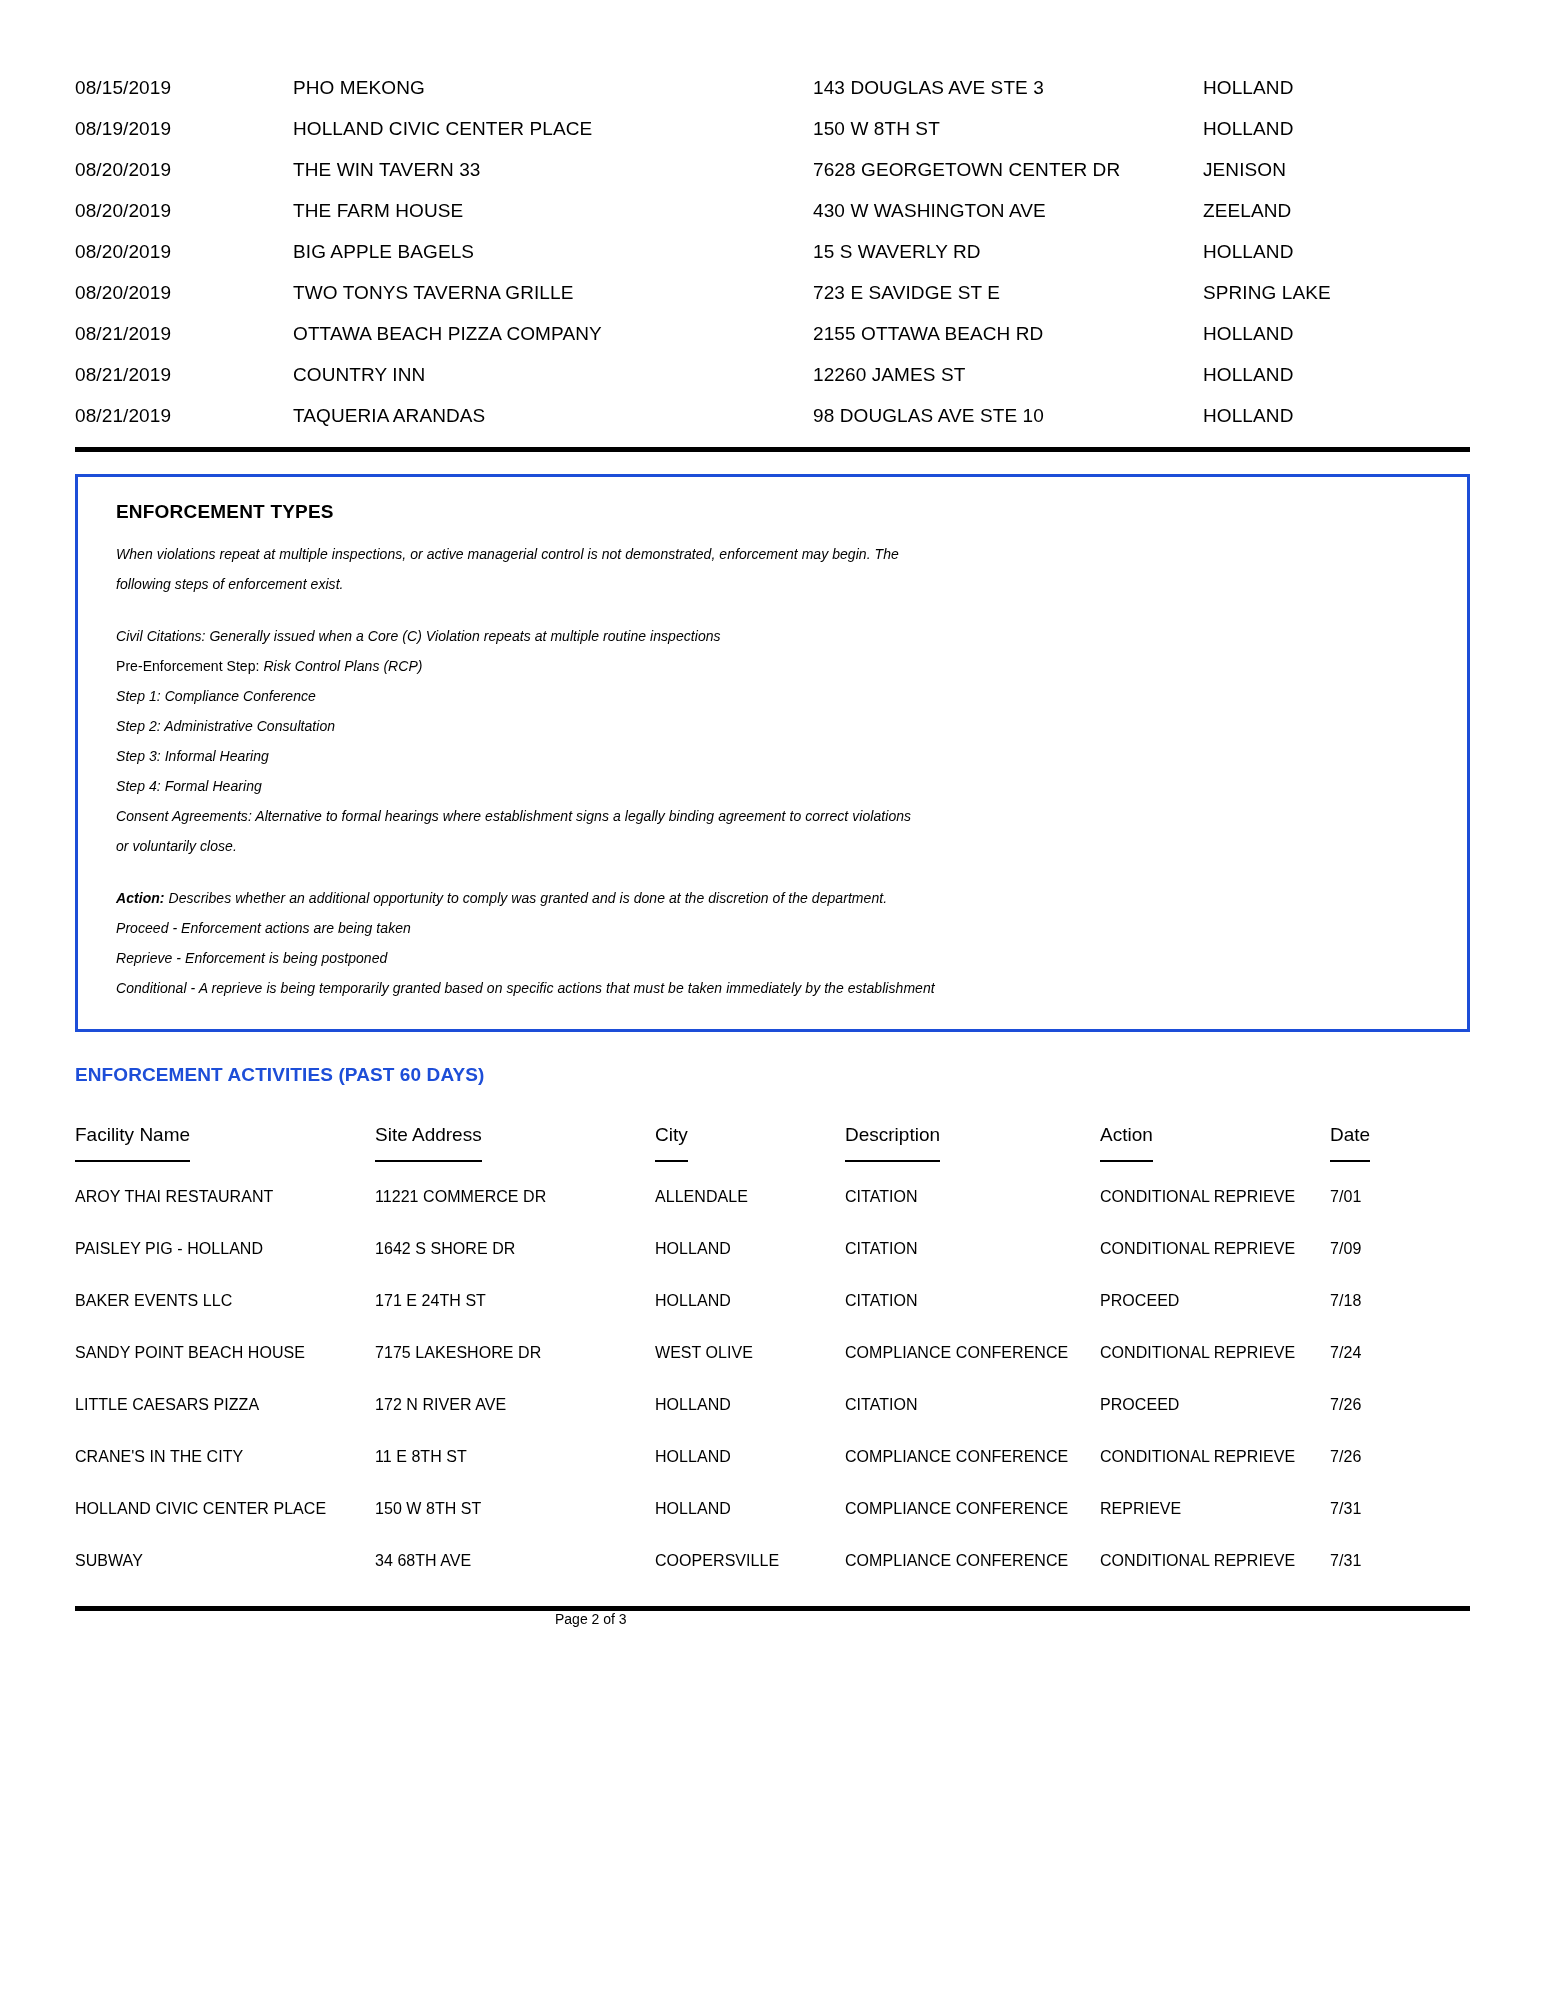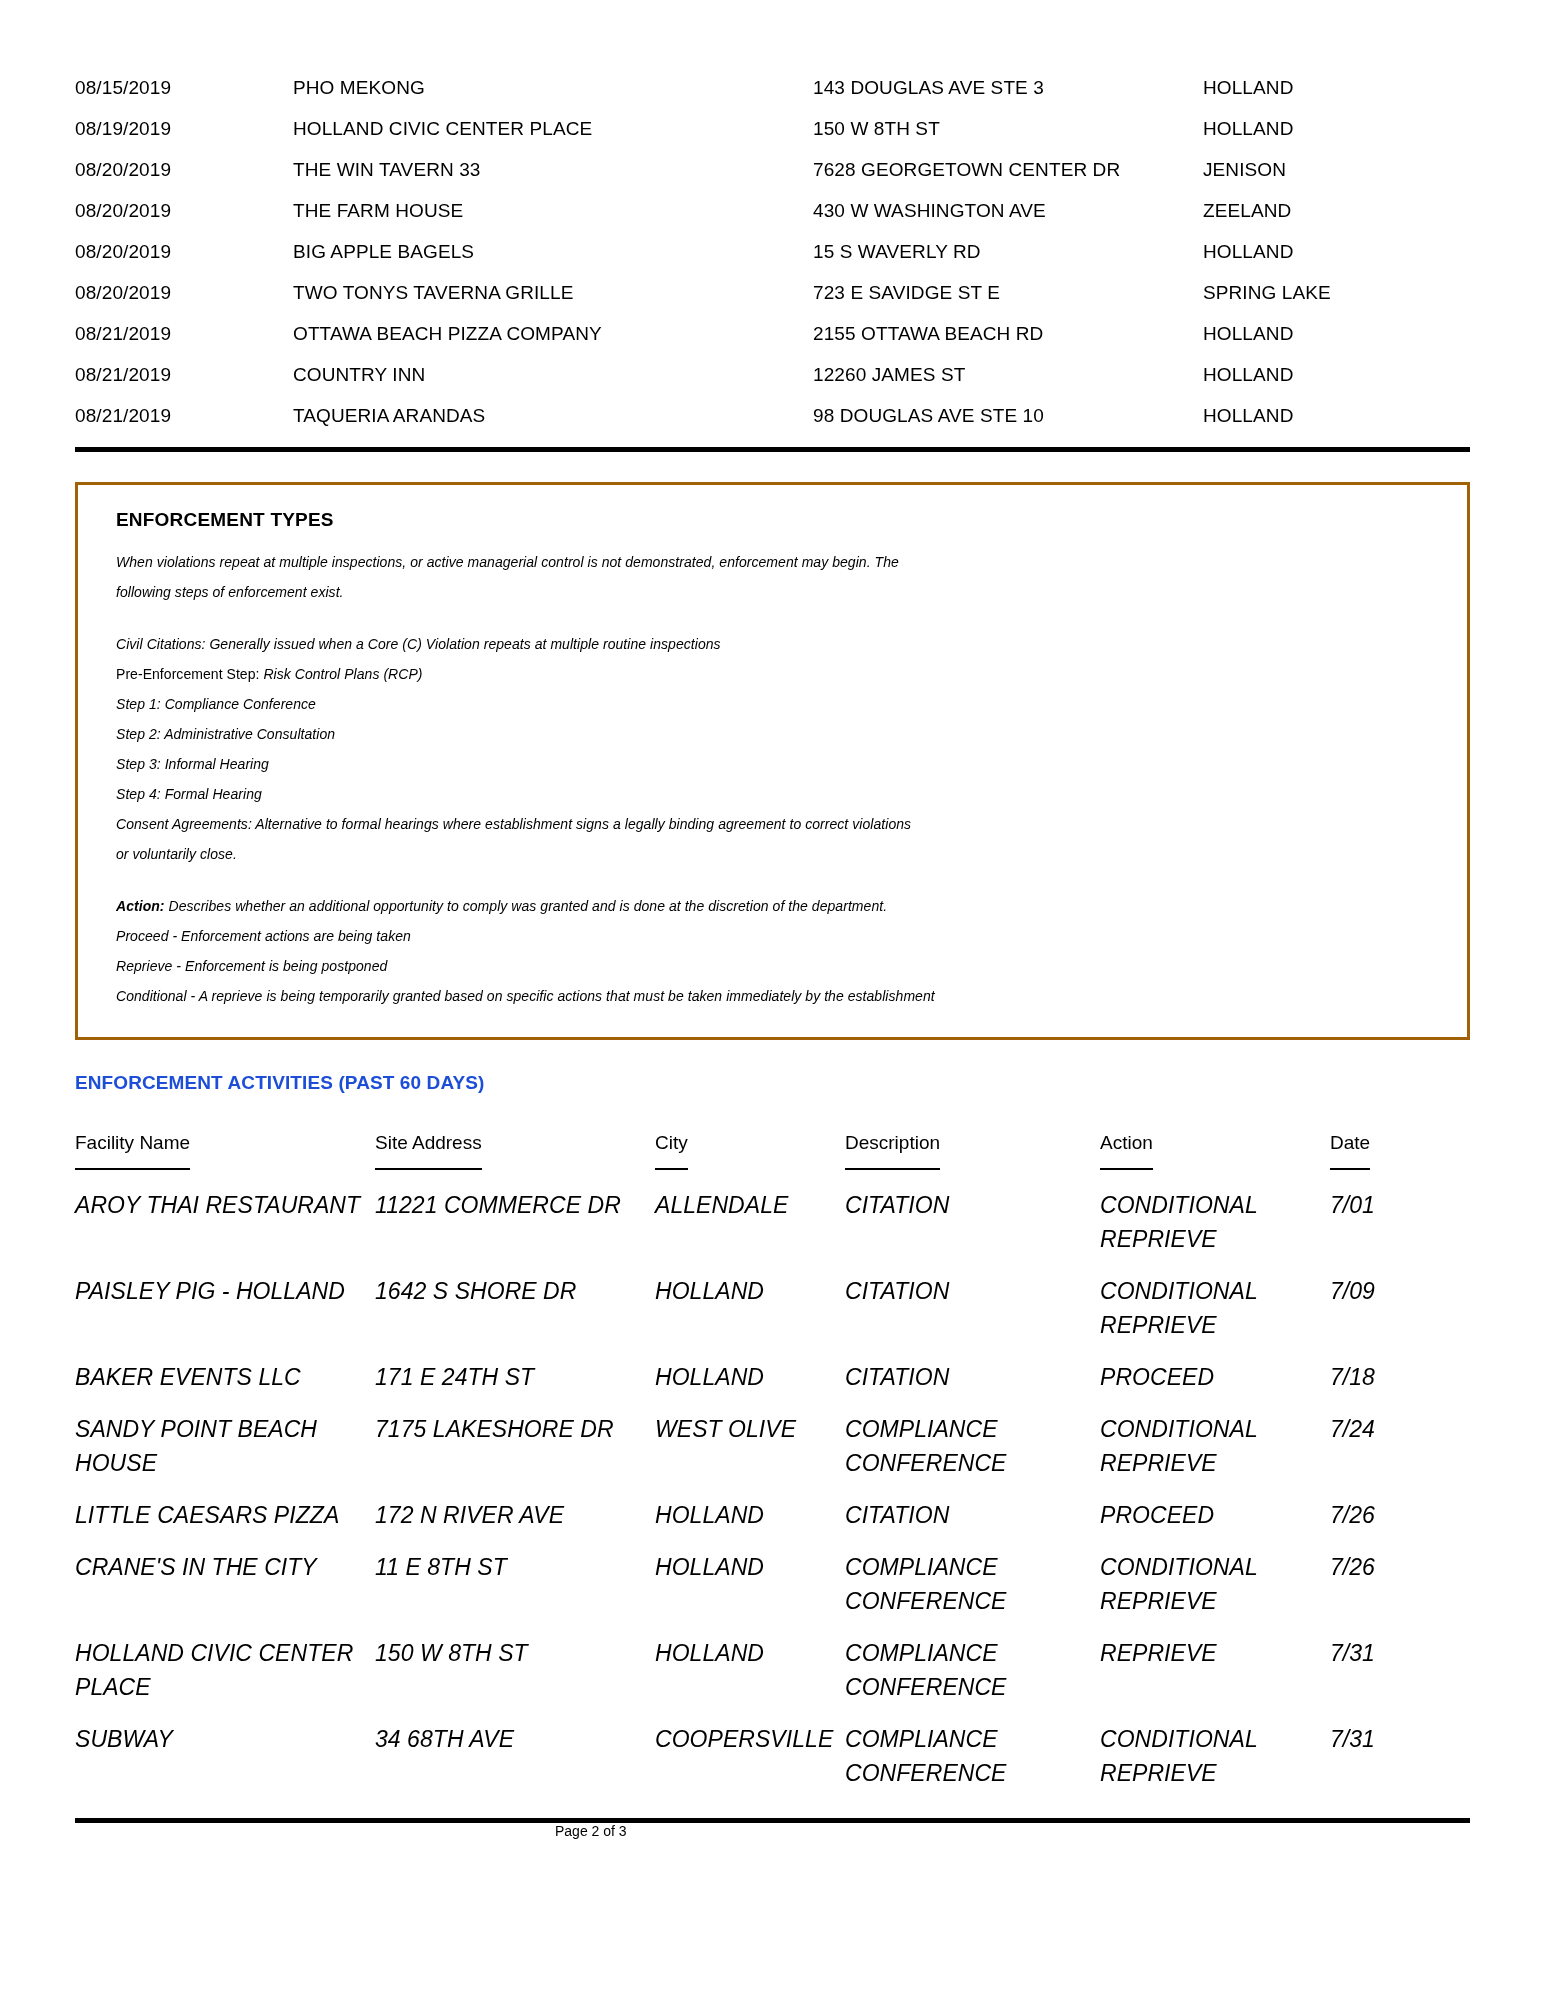--- a/index.html
+++ b/index.html
@@ -50,22 +50,22 @@
     height: 0;
     border-top: 5px solid #000;
     margin: 0;
   }
   .rule-thick.below-insp { margin-top: 0px; }
 
   
   .enf-box {
     width: 1395px;
     box-sizing: border-box;
-    border: 3px solid #a16207;
-    margin-top: 30px;
+    border: 3px solid #1d4ed8;
+    margin-top: 22px;
     padding: 24px 38px 26px 38px;
   }
   .enf-title {
     font-size: 19px;
     font-weight: bold;
     letter-spacing: 0.2px;
     margin-bottom: 16px;
   }
   .enf-line {
     font-size: 14px;
@@ -99,26 +99,25 @@
     text-align: left;
     padding: 0 0 6px 0;
     vertical-align: bottom;
   }
   .activities th span {
     border-bottom: 2px solid #000;
     padding-bottom: 14px;
     display: inline-block;
   }
   .activities td {
-    font-size: 23px;
+    font-size: 16px;
     line-height: 34px;
     padding: 18px 0 0 0;
     vertical-align: top;
     letter-spacing: 0.05px;
-    font-style: italic;
   }
   .a-col-name { width: 300px; }
   .a-col-addr { width: 280px; }
   .a-col-city { width: 190px; }
   .a-col-desc { width: 255px; }
   .a-col-act  { width: 230px; }
   .a-col-date { width: 140px; }
 
   .activities .hdr-row th { padding-bottom: 0; }
 

